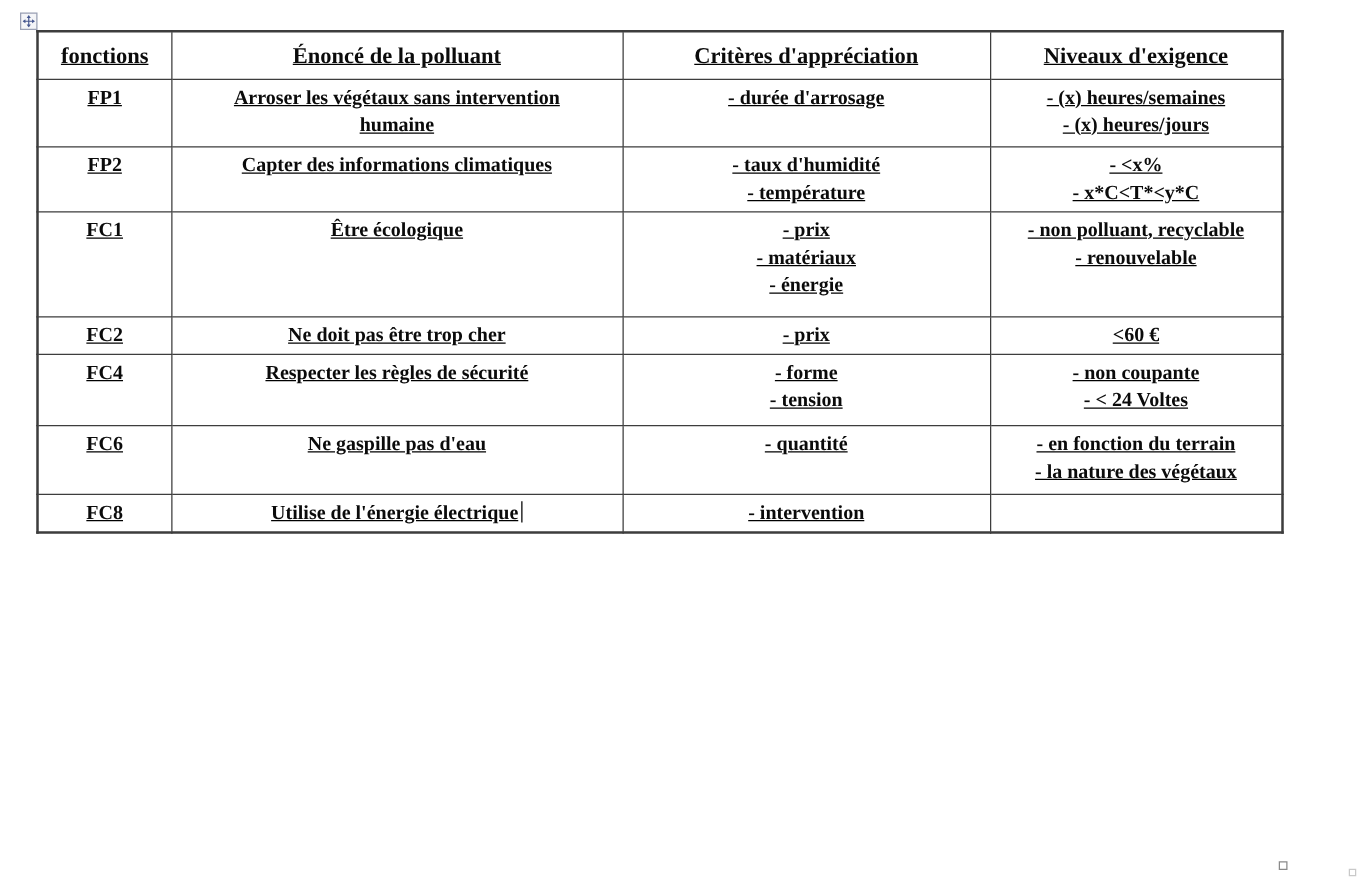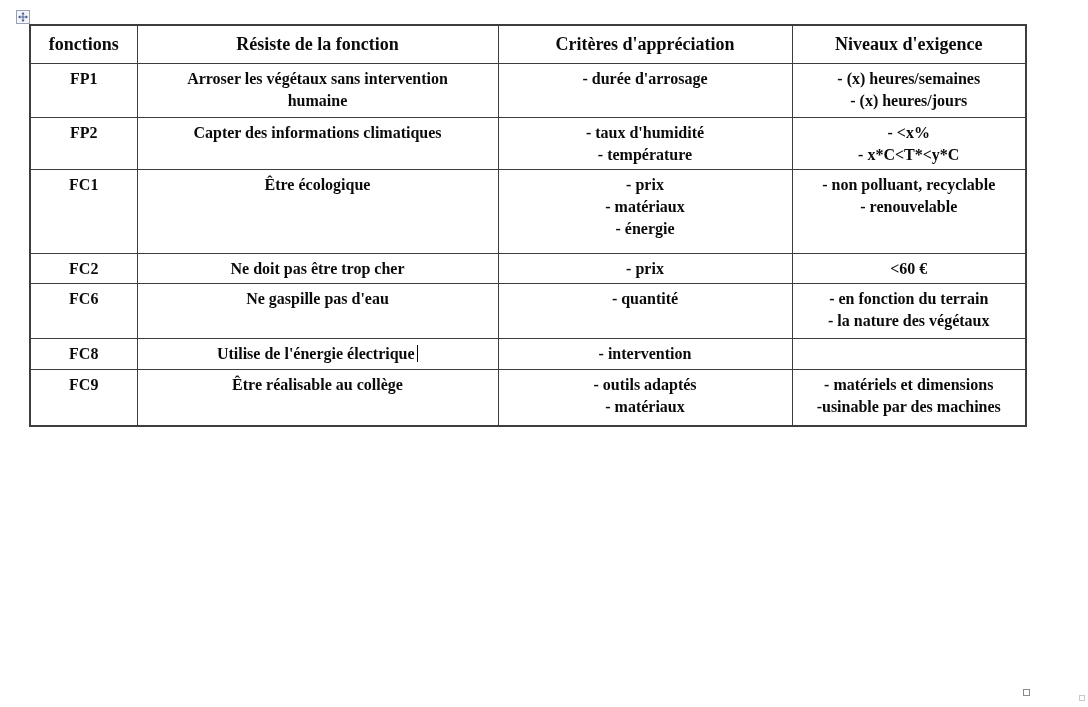--- a/index.html
+++ b/index.html
@@ -12,20 +12,21 @@
     overflow: hidden;
   }
   .doc-canvas { position: absolute; inset: 0; background: #ffffff; }
 
   table.fn-table {
     position: absolute; left: 29px; top: 24px;
     width: 996px;
     border-collapse: collapse;
     table-layout: fixed;
     border: 2px solid #3d3d3d;
+    text-decoration: underline;
   }
   .fn-table th, .fn-table td {
     border: 1px solid #3d3d3d;
     text-align: center;
     color: #0b0b0b;
     white-space: pre-line;
     overflow: hidden;
   }
   .fn-table th {
     font-size: 18px;
@@ -106,21 +107,21 @@
   <table class="fn-table">
     <colgroup>
       <col style="width:107px">
       <col style="width:361px">
       <col style="width:294px">
       <col style="width:234px">
     </colgroup>
     <thead>
       <tr style="height:38px">
         <th>fonctions</th>
-        <th>Résiste de la fonction</th>
+        <th>Énoncé de la polluant</th>
         <th>Critères d'appréciation</th>
         <th>Niveaux d'exigence</th>
       </tr>
     </thead>
     <tbody>
       <tr style="height:54px">
         <td>FP1</td>
         <td>Arroser les végétaux sans intervention
 humaine</td>
         <td>- durée d'arrosage</td>
@@ -143,41 +144,41 @@
 - énergie</td>
         <td>- non polluant, recyclable
 - renouvelable</td>
       </tr>
       <tr style="height:30px">
         <td>FC2</td>
         <td>Ne doit pas être trop cher</td>
         <td>- prix</td>
         <td>&lt;60 €</td>
       </tr>
+      <tr style="height:57px">
+        <td>FC4</td>
+        <td>Respecter les règles de sécurité</td>
+        <td>- forme
+- tension</td>
+        <td>- non coupante
+- &lt; 24 Voltes</td>
+      </tr>
       <tr style="height:55px">
         <td>FC6</td>
         <td>Ne gaspille pas d'eau</td>
         <td>- quantité</td>
         <td>- en fonction du terrain
 - la nature des végétaux</td>
       </tr>
       <tr style="height:31px">
         <td>FC8</td>
         <td><span>Utilise de l'énergie électrique</span><span class="caret"></span></td>
         <td>- intervention</td>
         <td></td>
       </tr>
-      <tr style="height:57px">
-        <td>FC9</td>
-        <td>Être réalisable au collège</td>
-        <td>- outils adaptés
-- matériaux</td>
-        <td>- matériels et dimensions
--usinable par des machines</td>
-      </tr>
     </tbody>
   </table>
 
   <div class="resize-handle"></div>
 
   <div class="corner-mark"></div>
 
 </div>
 
 </body></html>

